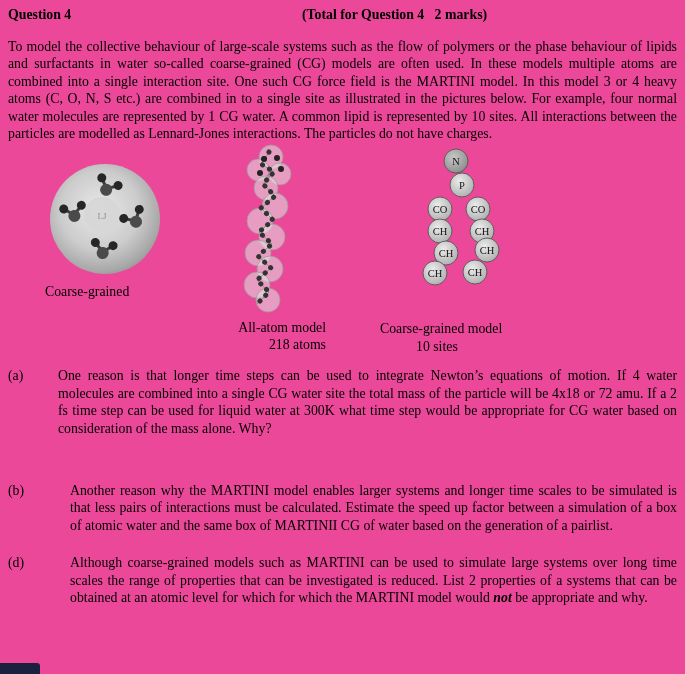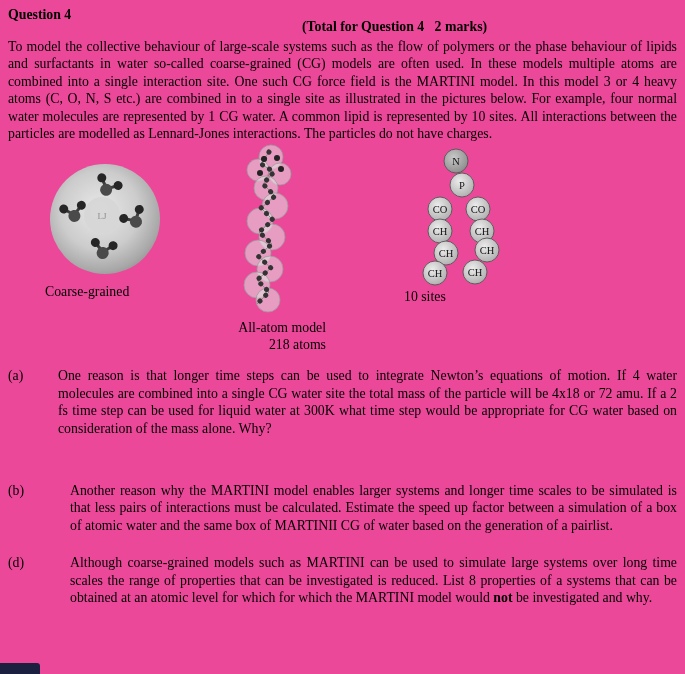--- a/index.html
+++ b/index.html
@@ -10,41 +10,41 @@
     height: 674px;
     background: #ec4899;
     font-family: "Liberation Serif", serif;
     font-size: 13.8px;
     line-height: 17.4px;
     color: #000;
     padding: 6px 8px 0 8px;
     overflow: hidden;
   }
   .header { position: relative; height: 18px; font-weight: bold; }
-  .h-right { position: absolute; left: 294px; top: 12px; white-space: nowrap; }
+  .h-right { position: absolute; left: 294px; top: 0; white-space: nowrap; }
   .intro { margin: 14px 0 0 0; text-align: justify; }
 
   .figures { position: relative; height: 222px; }
   .fig { position: absolute; }
   .fig-water { left: 0px; top: 18px; width: 135px; margin-left: 37px; }
   .fig-atom  { left: 196px; top: 0px; width: 122px; text-align: right; }
   .fig-cg    { left: 372px; top: 6px; width: 190px; }
   .fig-cg svg { margin-left: 28px; display: block; }
   .cap { white-space: nowrap; font-family: Liberation Serif, serif; }
-  .cap-indent { margin-left: 24px; }
+  .cap-indent { margin-left: 36px; }
 
   .question { display: flex; margin: 0; }
   .q-label { flex: 0 0 auto; }
   .q-a .q-label { width: 22px; }
   .q-b .q-label, .q-d .q-label { width: 34px; }
   .q-text { flex: 1 1 auto; text-align: justify; margin-left: 28px; }
   .q-a { margin-top: 3px; }
   .q-b { margin-top: 45px; }
   .q-d { margin-top: 20px; }
-  .emph { font-weight: bold; }
+  .emph { font-weight: bold; font-style: italic; }
 
   .corner-frag {
     position: absolute;
     left: 0; bottom: 0;
     width: 40px; height: 11px;
     background: #1b2040;
     border-top-right-radius: 3px;
   }
 </style>
 </head>
@@ -164,35 +164,36 @@
           <text x="32" y="64.5">CO</text>
           <text x="70" y="64.5">CO</text>
           <text x="32" y="86.5">CH</text>
           <text x="74" y="86.5">CH</text>
           <text x="38" y="108.5">CH</text>
           <text x="79" y="105.5">CH</text>
           <text x="27" y="128.5">CH</text>
           <text x="67" y="127.5">CH</text>
         </g>
       </svg>
+      <div class="cap" style="margin-top:32px">Coarse-grained model</div>
       <div class="cap cap-indent">10 sites</div>
     </div>
 
   </div>
 
   <div class="question q-a">
     <span class="q-label">(a)</span>
     <div class="q-text">One reason is that longer time steps can be used to integrate Newton’s equations of motion. If 4 water molecules are combined into a single CG water site the total mass of the particle will be 4x18 or 72 amu. If a 2 fs time step can be used for liquid water at 300K what time step would be appropriate for CG water based on consideration of the mass alone. Why?</div>
   </div>
 
   <div class="question q-b">
     <span class="q-label">(b)</span>
     <div class="q-text">Another reason why the MARTINI model enables larger systems and longer time scales to be simulated is that less pairs of interactions must be calculated. Estimate the speed up factor between a simulation of a box of atomic water and the same box of MARTINII CG of water based on the generation of a pairlist.</div>
   </div>
 
   <div class="question q-d">
     <span class="q-label">(d)</span>
-    <div class="q-text"><span>Although coarse-grained models such as MARTINI can be used to simulate large systems over long time scales the range of properties that can be investigated is reduced. List 8 properties of a systems that can be obtained at an atomic level for which for which the MARTINI model would </span><span class="emph">not</span><span> be investigated and why.</span></div>
+    <div class="q-text"><span>Although coarse-grained models such as MARTINI can be used to simulate large systems over long time scales the range of properties that can be investigated is reduced. List 2 properties of a systems that can be obtained at an atomic level for which for which the MARTINI model would </span><span class="emph">not</span><span> be appropriate and why.</span></div>
   </div>
 
   <div class="corner-frag"></div>
 
 </div>
 
 </body></html>

